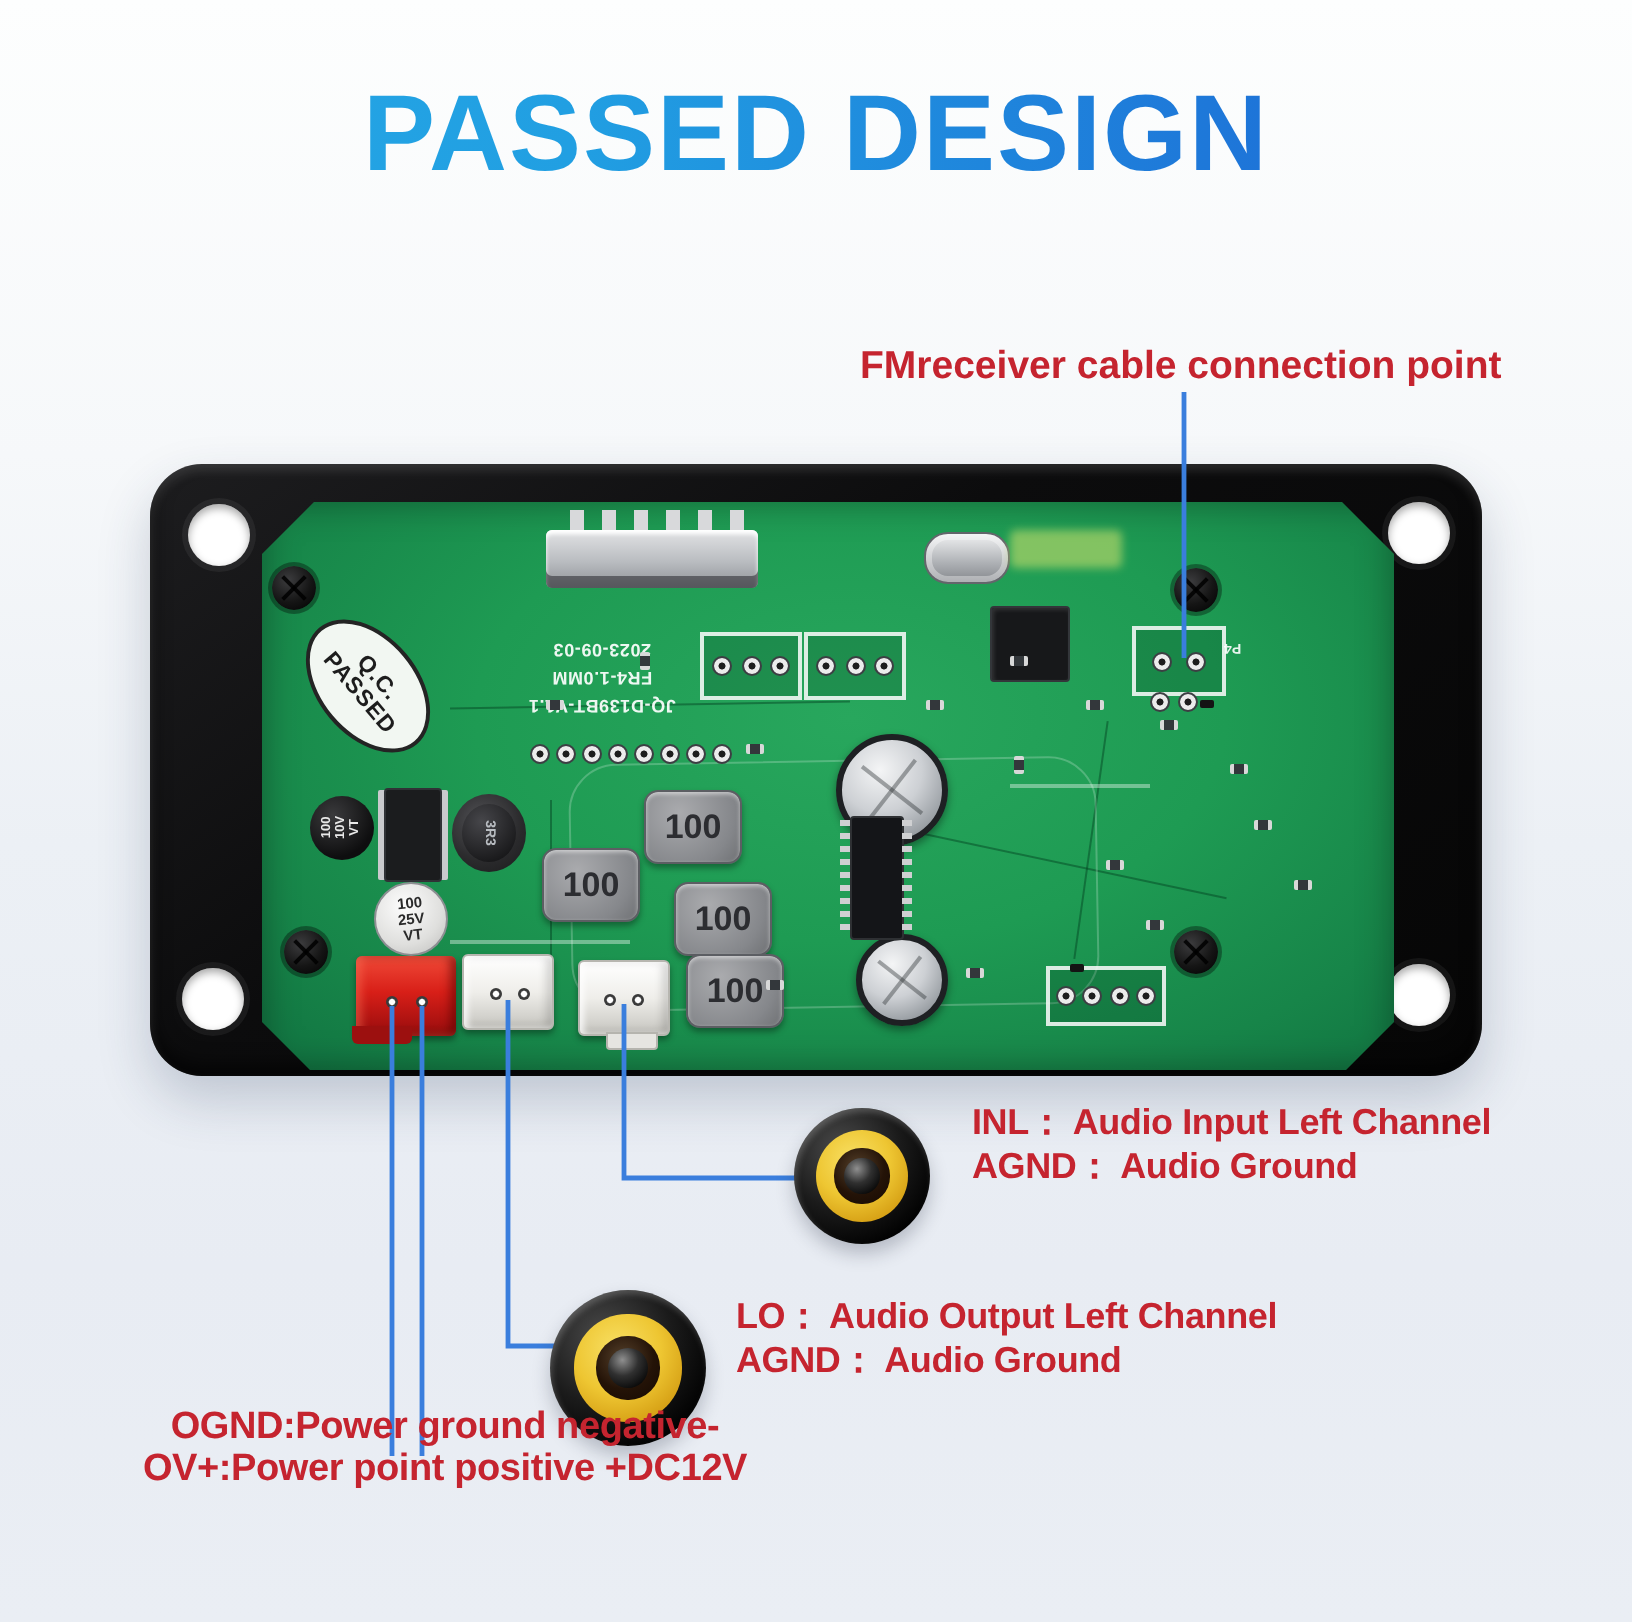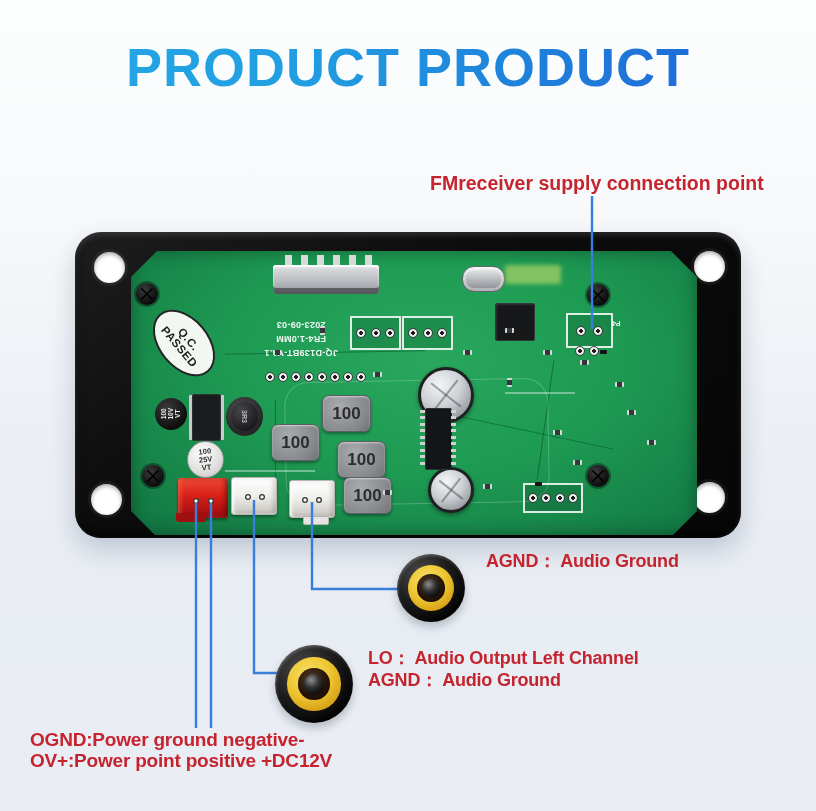--- a/index.html
+++ b/index.html
@@ -11,21 +11,21 @@
     font-size:54px;font-weight:900;letter-spacing:1px;line-height:1.1;
     background:linear-gradient(90deg,#27a9e6 0%,#219fe2 35%,#1c5ed3 100%);
     -webkit-background-clip:text;background-clip:text;color:transparent;z-index:3;}
   
   .red{color:#c5242f;font-weight:700;z-index:6;position:absolute;}
   .fm-note{left:430px;top:172px;font-size:19.5px;}
   .note{font-size:18px;line-height:21.5px;letter-spacing:-0.2px;}
   .note div{white-space:nowrap;}
   .n-in{left:486px;top:551px;}
   .n-out{left:368px;top:648px;}
-  .n-pw{left:30px;top:730px;width:385px;font-size:19px;line-height:20.5px;}
+  .n-pw{left:30px;top:704px;width:385px;text-align:center;font-size:19px;line-height:20.5px;}
   
   .leads{position:absolute;left:0;top:0;z-index:4;pointer-events:none;}
   .leads path{stroke:#3a7edd;stroke-width:2.4;fill:none;}
   
   .board{position:absolute;left:75px;top:232px;width:666px;height:306px;z-index:2;
     background:linear-gradient(145deg,#1d1d1f 0%,#0c0c0d 40%,#060606 100%);
     border-radius:26px;
     box-shadow:inset 0 3px 6px rgba(255,255,255,.14),inset 0 -5px 10px rgba(0,0,0,.7),0 12px 26px rgba(40,60,90,.22);}
   .board *{position:absolute;}
   .hole{width:31px;height:31px;border-radius:50%;background:#fff;
@@ -112,23 +112,23 @@
   .speaker i{position:absolute;border-radius:50%;display:block;}
   .sp-y{inset:16%;background:radial-gradient(circle at 40% 33%,#f8e065 0%,#eec632 45%,#d6a015 78%,#b98108 100%);}
   .sp-d{inset:30%;background:radial-gradient(circle at 42% 35%,#55402a 0%,#241307 55%,#150902 100%);}
   .sp-c{inset:37%;background:radial-gradient(circle at 36% 30%,#8f8f8f 0%,#303030 42%,#0b0b0b 78%);}
 </style>
 </head>
 <body>
 
 <div class="stage">
 
-  <div class="title">PRODUCT PRODUCT</div>
-
-  <div class="red fm-note">FMreceiver supply connection point</div>
+  <div class="title">PASSED DESIGN</div>
+
+  <div class="red fm-note">FMreceiver cable connection point</div>
 
   <svg class="leads" width="816" height="811">
     <path d="M592 196 V329"></path>
     <path d="M196 503 V728"></path>
     <path d="M211 503 V728"></path>
     <path d="M254 500 V673 H278"></path>
     <path d="M312 502 V589 H399"></path>
   </svg>
 
   <div class="board">
@@ -277,20 +277,21 @@
     <i class="sp-d"></i>
     <i class="sp-c"></i>
   </div>
   <div class="speaker" style="left:275px;top:645px;width:78px;height:78px;">
     <i class="sp-y"></i>
     <i class="sp-d"></i>
     <i class="sp-c"></i>
   </div>
 
   <div class="red note n-in">
+    <div>INL： Audio Input Left Channel</div>
     <div>AGND： Audio Ground</div>
   </div>
   <div class="red note n-out">
     <div>LO： Audio Output Left Channel</div>
     <div>AGND： Audio Ground</div>
   </div>
   <div class="red note n-pw">
     <div>OGND:Power ground negative-</div>
     <div>OV+:Power point positive +DC12V</div>
   </div>

